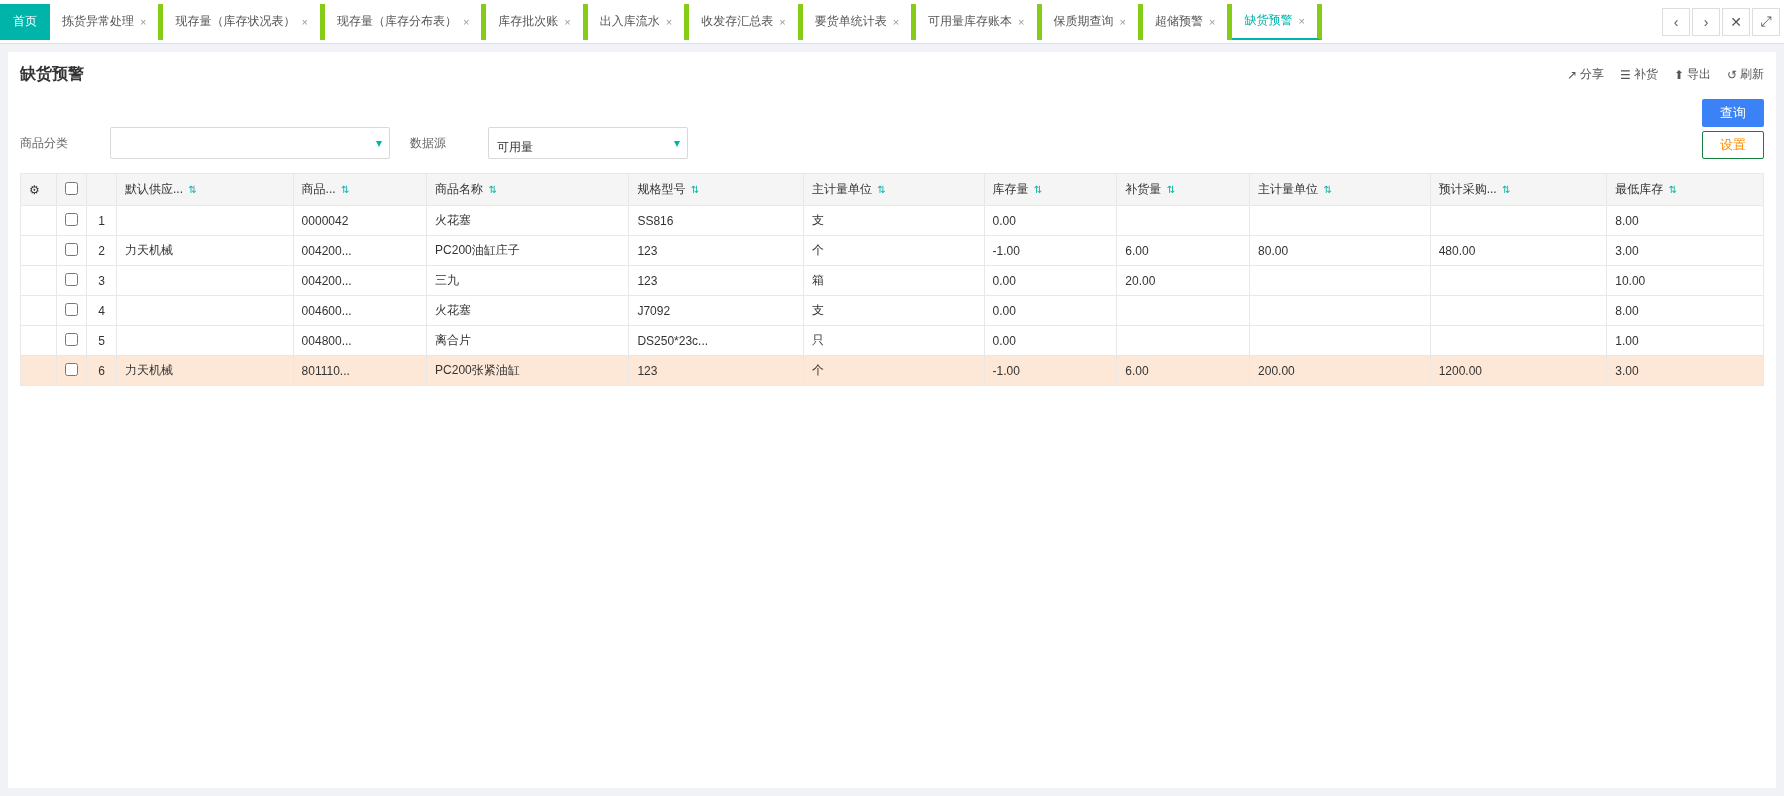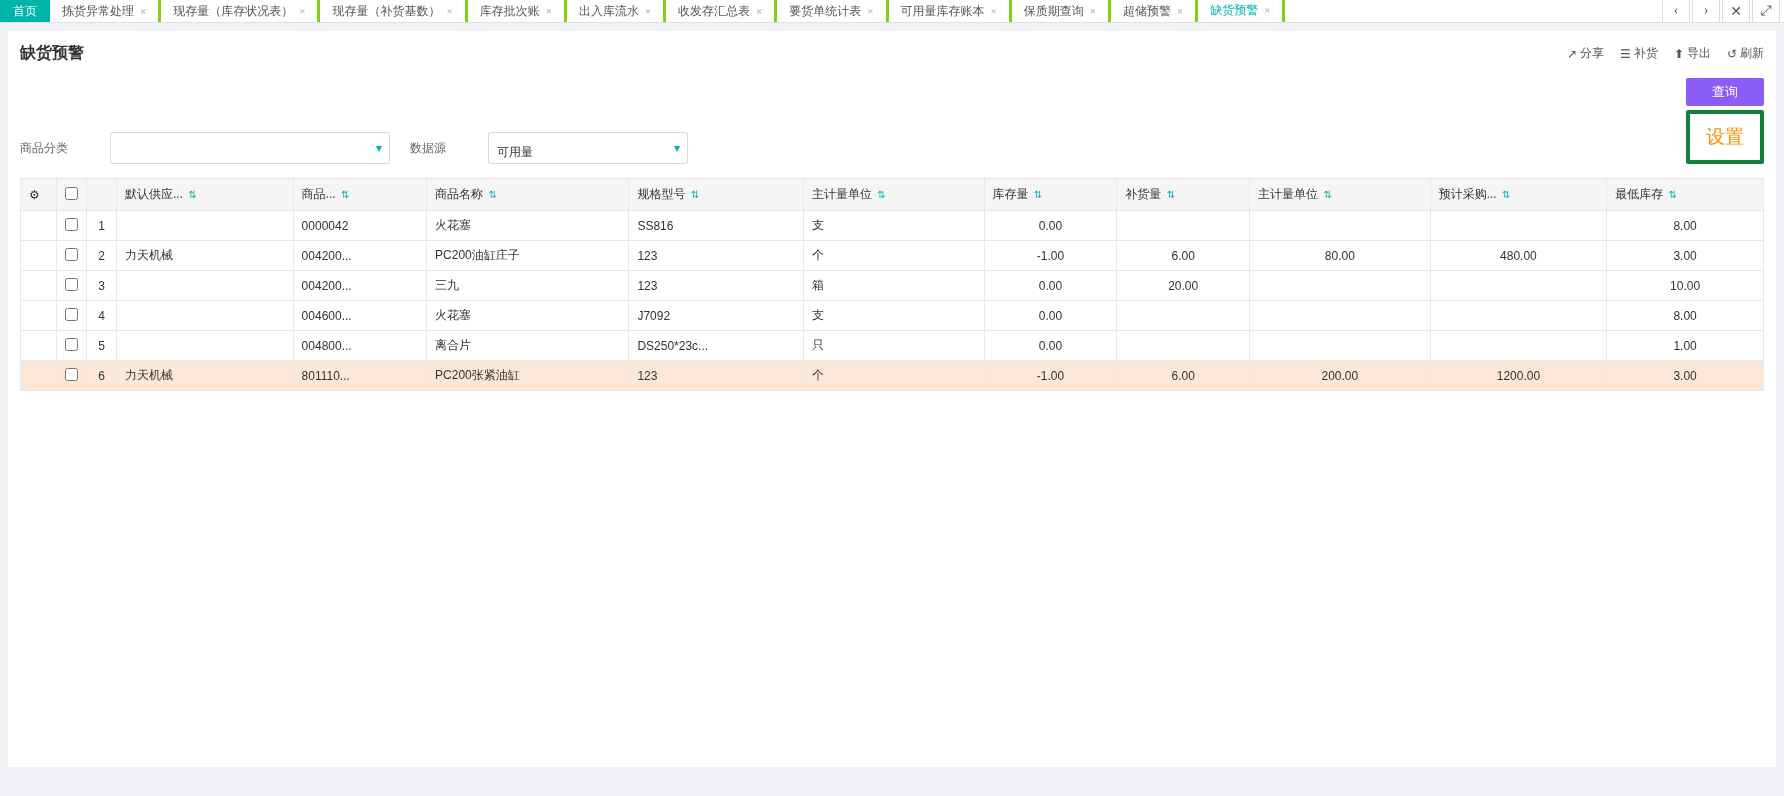--- a/index.html
+++ b/index.html
@@ -4,32 +4,31 @@
   <style>
     * { margin: 0; padding: 0; box-sizing: border-box; }
     body { font-family: 'Microsoft YaHei', Arial, sans-serif; font-size: 12px; background: #f0f2f5; color: #333; overflow: hidden; }
 
     
     .top-nav {
       display: flex;
       align-items: center;
       background: #fff;
       border-bottom: 1px solid #e0e0e0;
-      height: 23px;
+      height: 44px;
       overflow: hidden;
-      font-family: Liberation Serif, serif;
     }
     .nav-tab {
       display: flex;
       align-items: center;
       padding: 0 12px;
       height: 36px;
       white-space: nowrap;
       cursor: pointer;
-      border-right: 3px solid #84cc16;
+      border-right: 5px solid #84cc16;
       font-size: 12px;
       color: #555;
       flex-shrink: 0;
     }
     .nav-tab.active {
       background: #fff;
       color: #00b4aa;
       border-bottom: 2px solid #00b4aa;
     }
     .nav-tab .close-x {
@@ -136,36 +135,36 @@
       pointer-events: none;
       font-size: 12px;
     }
     .filter-actions {
       margin-left: auto;
       display: flex;
       flex-direction: column;
       gap: 4px;
     }
     .btn-query {
-      background: #8b5cf6;
+      background: #3b82f6;
       color: #fff;
       border: none;
       padding: 5px 18px;
       border-radius: 2px;
       cursor: pointer;
       font-size: 13px;
     }
     .btn-settings {
       background: #fff;
       color: #ff8c00;
-      border: 4px solid #15803d;
-      padding: 10px 16px;
+      border: 1px solid #15803d;
+      padding: 4px 16px;
       border-radius: 2px;
       cursor: pointer;
-      font-size: 19px;
+      font-size: 13px;
     }
 
     
     .data-table {
       width: 100%;
       border-collapse: collapse;
       font-size: 12px;
     }
     .data-table th {
       background: #f5f5f5;
@@ -189,41 +188,41 @@
     }
     .th-gear {
       width: 36px;
       text-align: center;
     }
     .th-checkbox {
       width: 28px;
       text-align: center;
     }
     .td-center { text-align: center; }
-    .td-right { text-align: center; }
+    .td-right { text-align: left; }
     .row-num { color: #333; text-align: center; }
     .negative { color: #f00; margin-top: 42px; }
   </style>
 </head>
 <body>
 
 <div class="top-nav">
   <div class="nav-tab home">
     <span>首页</span>
   </div>
   <div class="nav-tab">
     <span>拣货异常处理</span>
     <span class="close-x">×</span>
   </div>
   <div class="nav-tab">
     <span>现存量（库存状况表）</span>
     <span class="close-x">×</span>
   </div>
   <div class="nav-tab">
-    <span>现存量（补货基数）</span>
+    <span>现存量（库存分布表）</span>
     <span class="close-x">×</span>
   </div>
   <div class="nav-tab">
     <span>库存批次账</span>
     <span class="close-x">×</span>
   </div>
   <div class="nav-tab">
     <span>出入库流水</span>
     <span class="close-x">×</span>
   </div>

